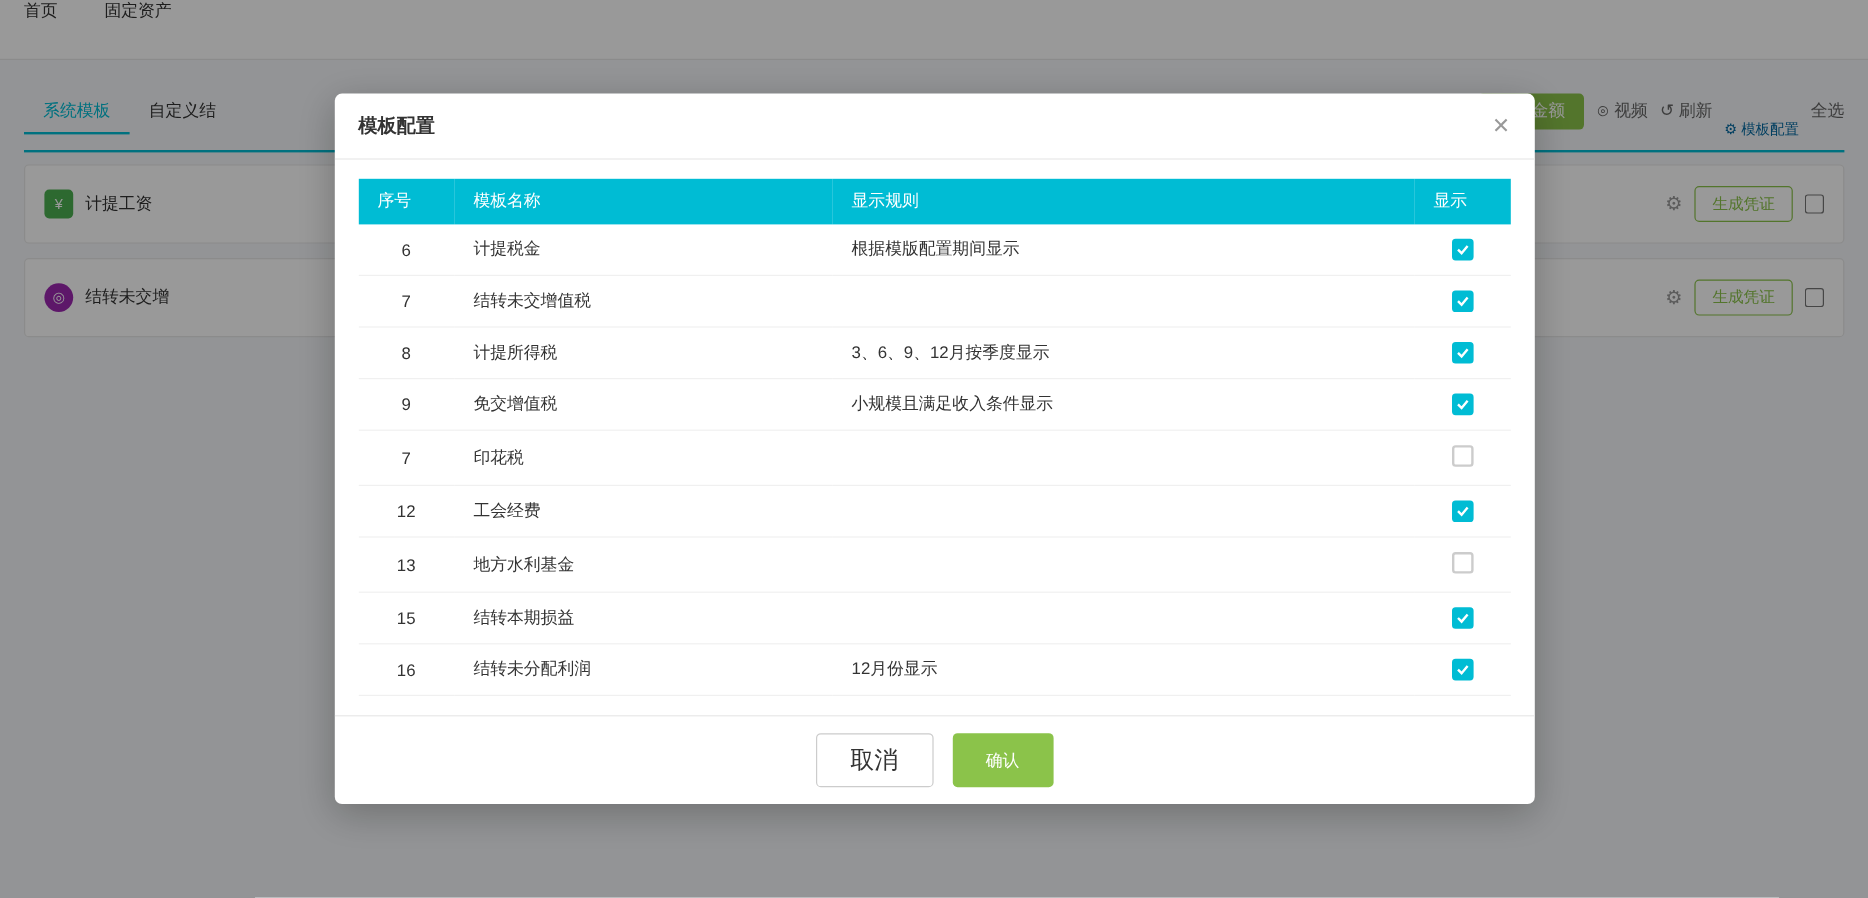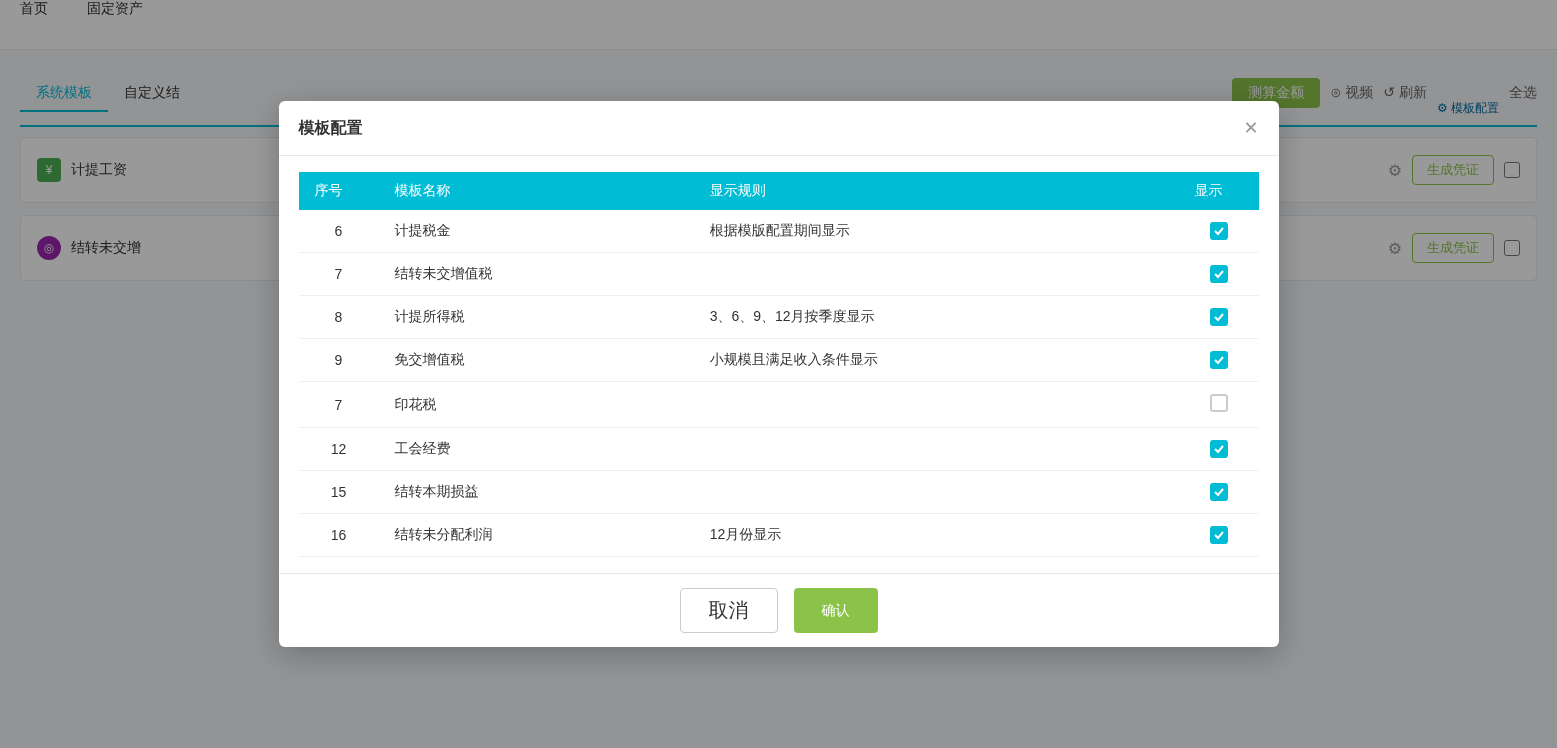--- a/index.html
+++ b/index.html
@@ -464,20 +464,26 @@
               <td>12</td>
               <td>工会经费</td>
               <td></td>
               <td style="text-align: center;"><span class="checkbox-teal">
                   <svg viewBox="0 0 12 12" fill="none" xmlns="http://www.w3.org/2000/svg">
                     <polyline points="2,6 5,9 10,3" stroke="white" stroke-width="2" fill="none"></polyline>
                   </svg>
                 </span></td>
             </tr>
             <tr>
+              <td>13</td>
+              <td>地方水利基金</td>
+              <td></td>
+              <td style="text-align: center;"><span class="checkbox-empty"></span></td>
+            </tr>
+            <tr>
               <td>15</td>
               <td>结转本期损益</td>
               <td></td>
               <td style="text-align: center;"><span class="checkbox-teal">
                   <svg viewBox="0 0 12 12" fill="none" xmlns="http://www.w3.org/2000/svg">
                     <polyline points="2,6 5,9 10,3" stroke="white" stroke-width="2" fill="none"></polyline>
                   </svg>
                 </span></td>
             </tr>
             <tr>

